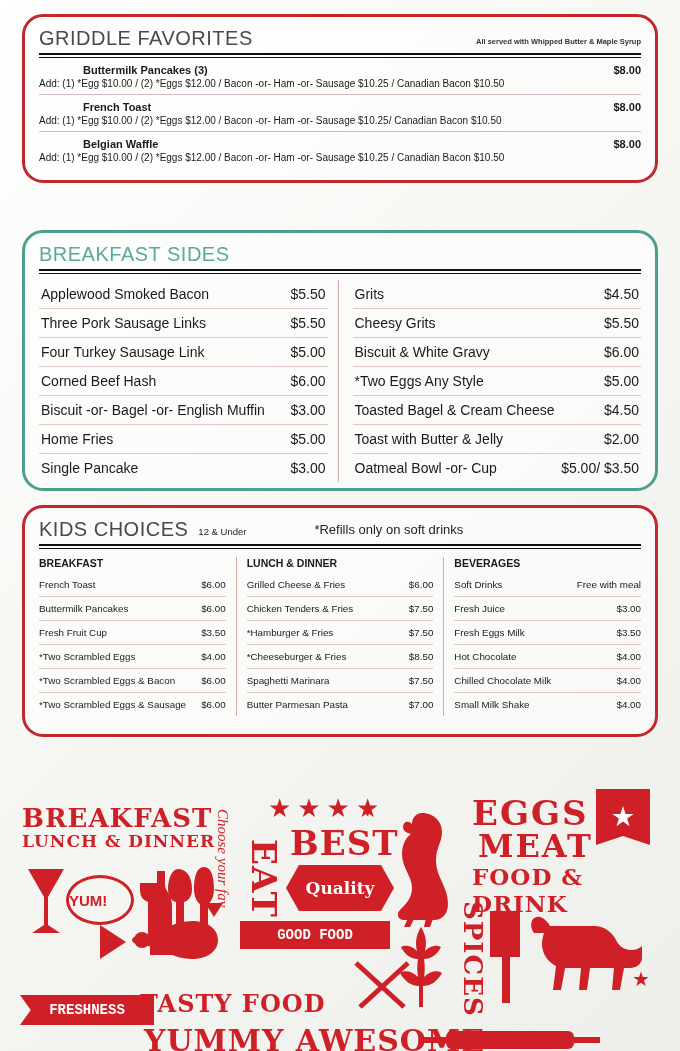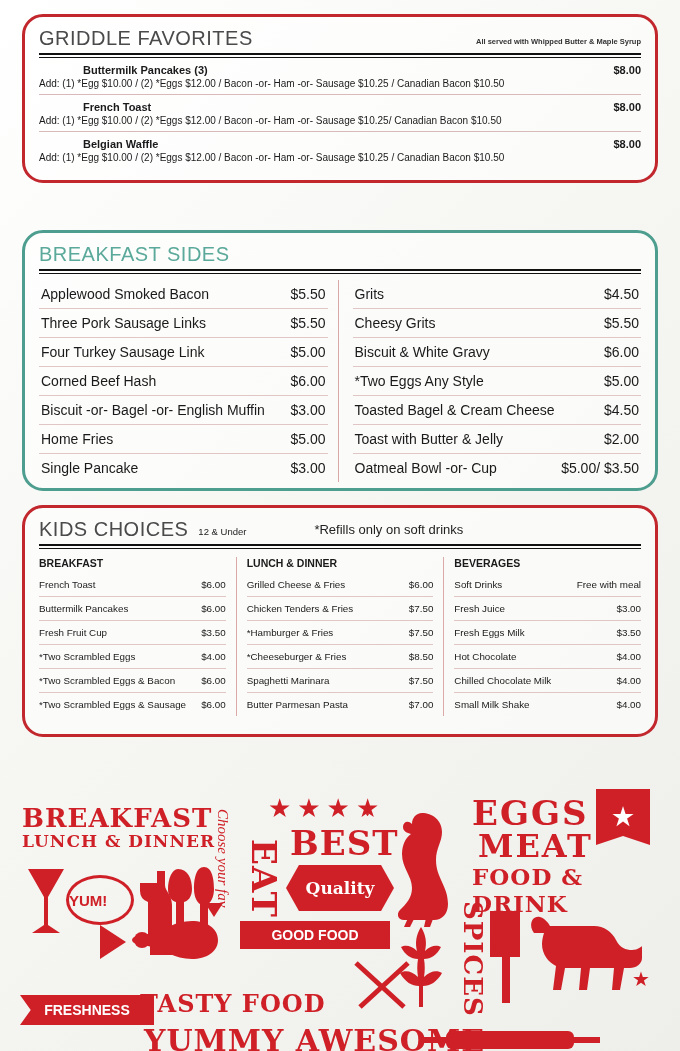--- a/index.html
+++ b/index.html
@@ -105,21 +105,21 @@
     letter-spacing:1px;
   }
   .badge{
     border:3px solid #cf2027;border-radius:50%;
     color:#cf2027;font-weight:bold;
     display:flex;align-items:center;justify-content:flex-start;
   }
   .ribbon{
     background:#cf2027;color:#fff;font-weight:bold;
     display:flex;align-items:center;justify-content:center;
-    font-family:Liberation Sans, sans-serif;
+    font-family:Liberation Mono, monospace;
   }
   .star{color:#cf2027;font-size:26px;line-height:1;}
   .vert{
     writing-mode:vertical-rl;text-orientation:mixed;
   }
   .hex{
     width:108px;height:46px;background:#cf2027;color:#fff;
     display:flex;align-items:center;justify-content:center;
     font-family:"DejaVu Serif", serif;font-weight:bold;font-size:17px;
     clip-path:polygon(12% 0,88% 0,100% 50%,88% 100%,12% 100%,0 50%);

